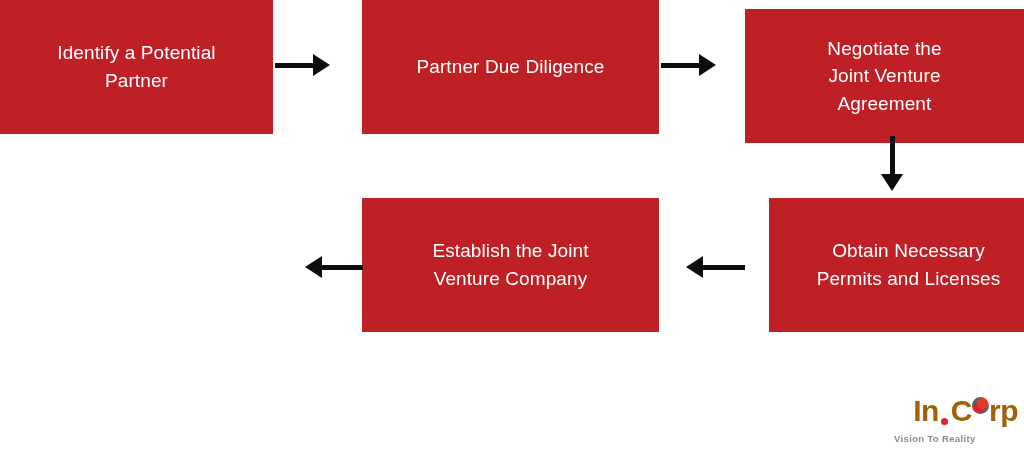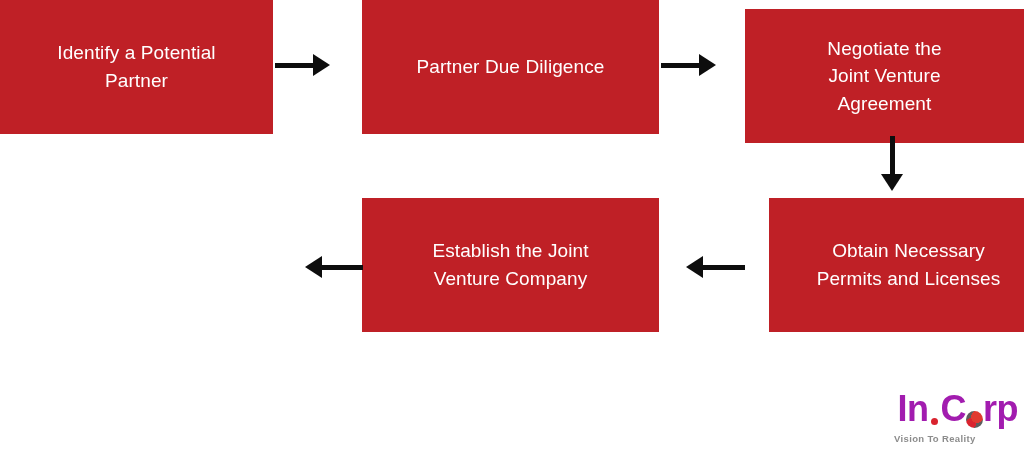--- a/index.html
+++ b/index.html
@@ -95,25 +95,25 @@
   
   #logo {
     position: absolute;
     left: 894px;
     top: 396px;
     width: 124px;
     height: 50px;
   }
   #logo-wordmark {
     display: flex;
-    align-items: flex-end;
+    align-items: flex-start;
     justify-content: flex-end;
-    font-size: 36px;
+    font-size: 30px;
     font-weight: 700;
-    color: #a21caf;
+    color: #a16207;
     letter-spacing: -0.5px;
     line-height: 1;
     height: 31px;
   }
   .logo-dot {
     display: inline-block;
     width: 7px;
     height: 7px;
     border-radius: 50%;
     background: #d9232e;

